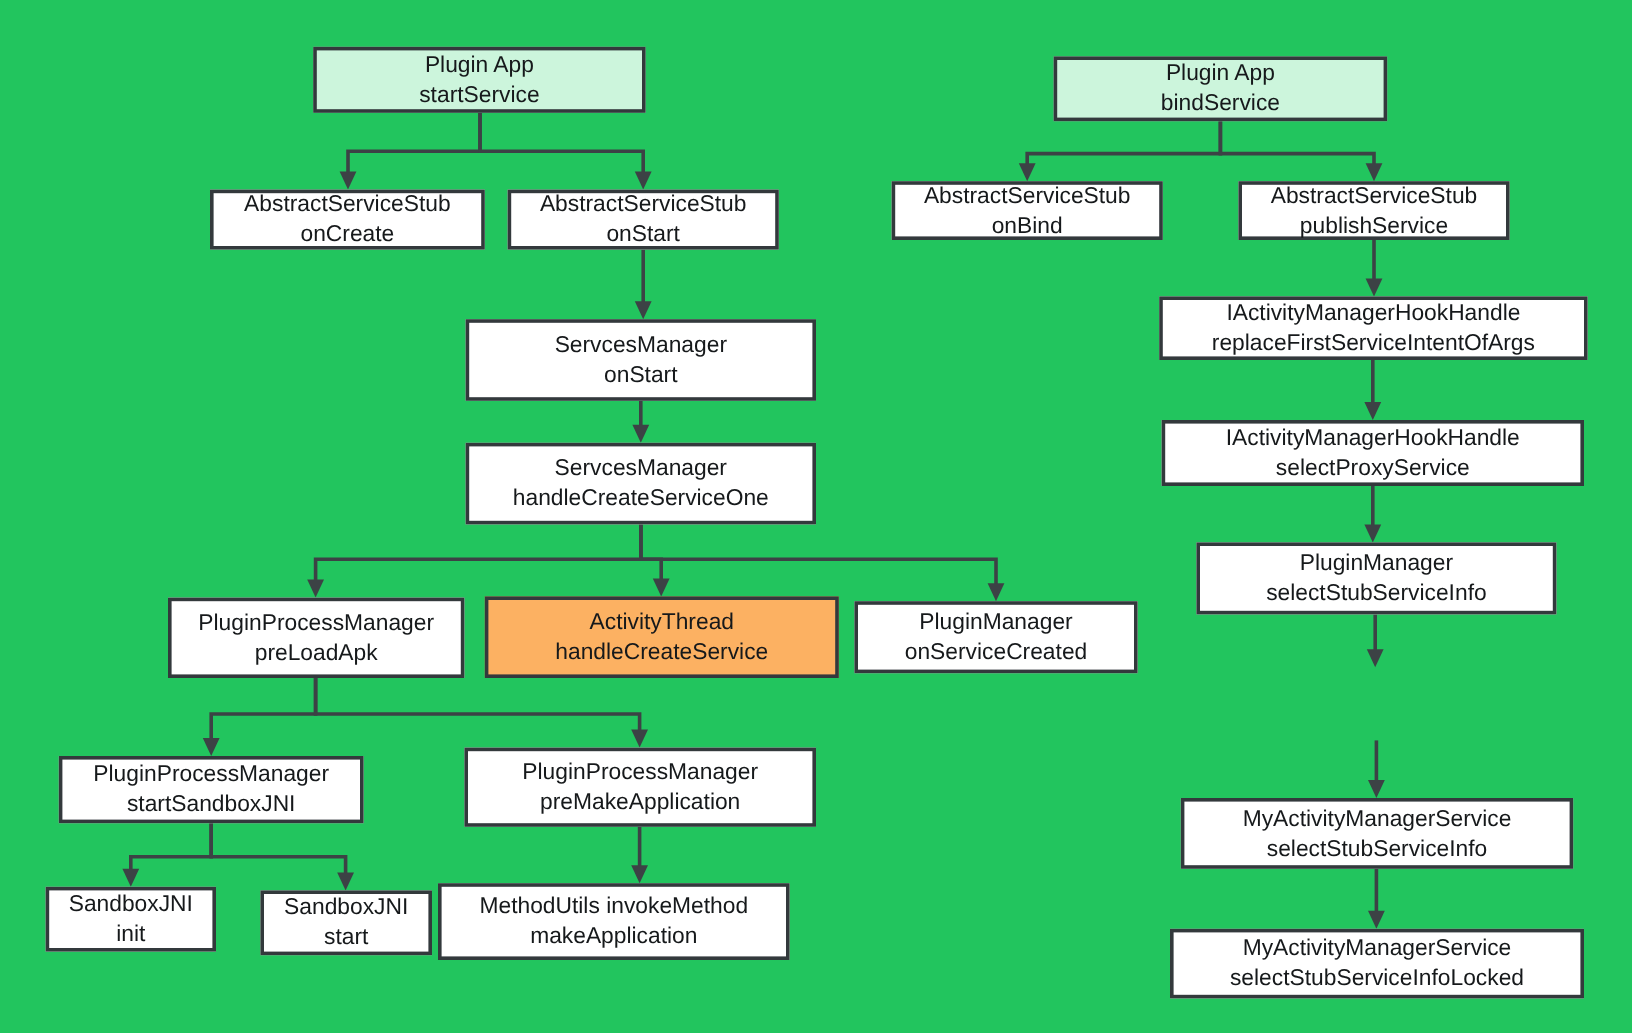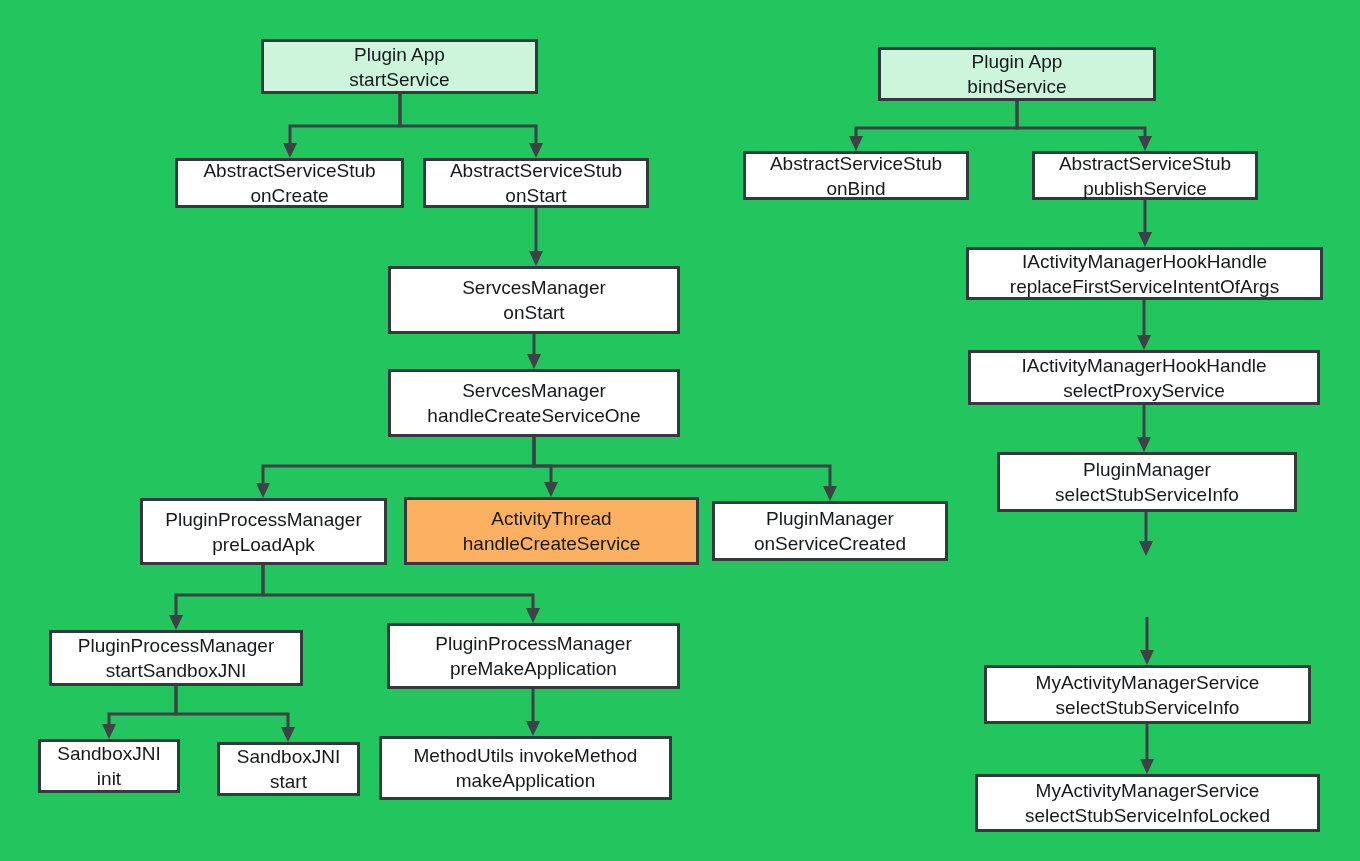--- a/index.html
+++ b/index.html
@@ -98,21 +98,21 @@
   <div class="node" style="left:712px; top:501px; width:236px; height:60px;">PluginManager
 onServiceCreated</div>
   <div class="node" style="left:49px; top:630px; width:254px; height:56px;">PluginProcessManager
 startSandboxJNI</div>
   <div class="node" style="left:387px; top:623px; width:293px; height:66px;">PluginProcessManager
 preMakeApplication</div>
   <div class="node" style="left:38px; top:739px; width:142px; height:54px;">SandboxJNI
 init</div>
   <div class="node" style="left:217px; top:742px; width:143px; height:54px;">SandboxJNI
 start</div>
-  <div class="node" style="left:379px; top:736px; width:293px; height:64px;">MethodUtils invokeMethod
+  <div class="node" style="left:365px; top:736px; width:293px; height:64px;">MethodUtils invokeMethod
 makeApplication</div>
 
   <div class="node root" style="left:878px; top:47px; width:278px; height:54px;">Plugin App
 bindService</div>
   <div class="node" style="left:743px; top:151px; width:226px; height:49px;">AbstractServiceStub
 onBind</div>
   <div class="node" style="left:1032px; top:151px; width:226px; height:49px;">AbstractServiceStub
 publishService</div>
   <div class="node" style="left:966px; top:247px; width:357px; height:53px;">IActivityManagerHookHandle
 replaceFirstServiceIntentOfArgs</div>

